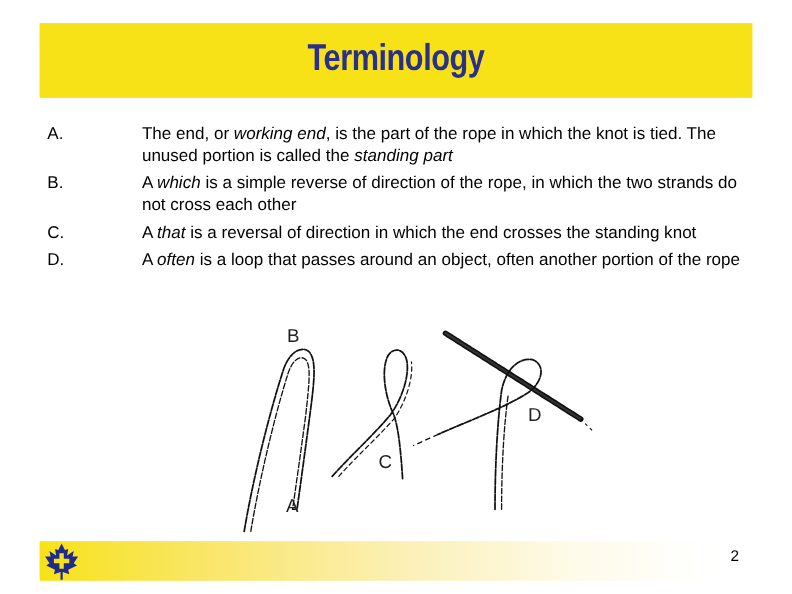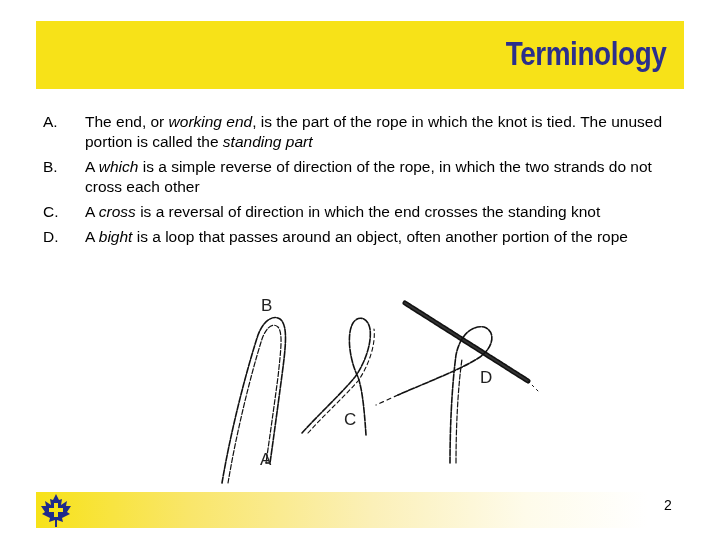--- a/index.html
+++ b/index.html
@@ -17,21 +17,21 @@
     }
     .title-bar {
       position: absolute;
       left: 36px;
       top: 21px;
       width: 648px;
       height: 68px;
       background: #F7E218;
       display: flex;
       align-items: center;
-      justify-content: flex-end;
+      justify-content: center;
     }
     .title-text {
       font-family: "Liberation Sans", sans-serif;
       font-weight: bold;
       font-size: 34px;
       color: #2B2F8C;
       letter-spacing: -0.5px;
       transform: scaleX(0.82);
       display: inline-block;
       margin-top: -4px;
@@ -51,20 +51,21 @@
       line-height: 20px;
       margin-bottom: 5px;
     }
     .item-marker {
       width: 42px;
       flex: 0 0 42px;
     }
     .item-body {
       flex: 1;
       padding-right: 10px;
+      margin-left: 44px;
     }
     .item-body em {
       font-style: italic;
     }
     .illustration {
       position: absolute;
       left: 200px;
       top: 285px;
       width: 370px;
       height: 205px;
@@ -103,25 +104,25 @@
   <li class="content-item">
     <span class="item-marker">A.</span>
     <span class="item-body"><span>The end, or </span><em>working end</em><span>, is the part of the rope in which the knot is tied. The unused portion is called the </span><em>standing part</em></span>
   </li>
   <li class="content-item">
     <span class="item-marker">B.</span>
     <span class="item-body"><span>A </span><em>which</em><span> is a simple reverse of direction of the rope, in which the two strands do not cross each other</span></span>
   </li>
   <li class="content-item">
     <span class="item-marker">C.</span>
-    <span class="item-body"><span>A </span><em>cross</em><span> is a reversal of direction in which the end crosses the standing knot</span></span>
+    <span class="item-body"><span>A </span><em>that</em><span> is a reversal of direction in which the end crosses the standing knot</span></span>
   </li>
   <li class="content-item">
     <span class="item-marker">D.</span>
-    <span class="item-body"><span>A </span><em>bight</em><span> is a loop that passes around an object, often another portion of the rope</span></span>
+    <span class="item-body"><span>A </span><em>often</em><span> is a loop that passes around an object, often another portion of the rope</span></span>
   </li>
 </ul>
 
 <svg class="illustration" viewBox="0 0 370 205" xmlns="http://www.w3.org/2000/svg">
   <g fill="none" stroke="#111" stroke-linecap="round">
 
     <g>
       <path d="M22,198 C30,150 45,90 58,50 C64,34 74,30 80,34 C88,40 86,60 82,90 C78,120 74,150 70,178" stroke-width="1.6" stroke-dasharray="6 1.5"></path>
       <path d="M28,198 C36,150 50,92 62,54 C67,40 74,38 78,42 C83,48 81,64 78,92 C74,122 70,150 66,178" stroke-width="1.2" stroke-dasharray="5 2"></path>
       <path d="M66,178 L70,178" stroke-width="1.4"></path>

